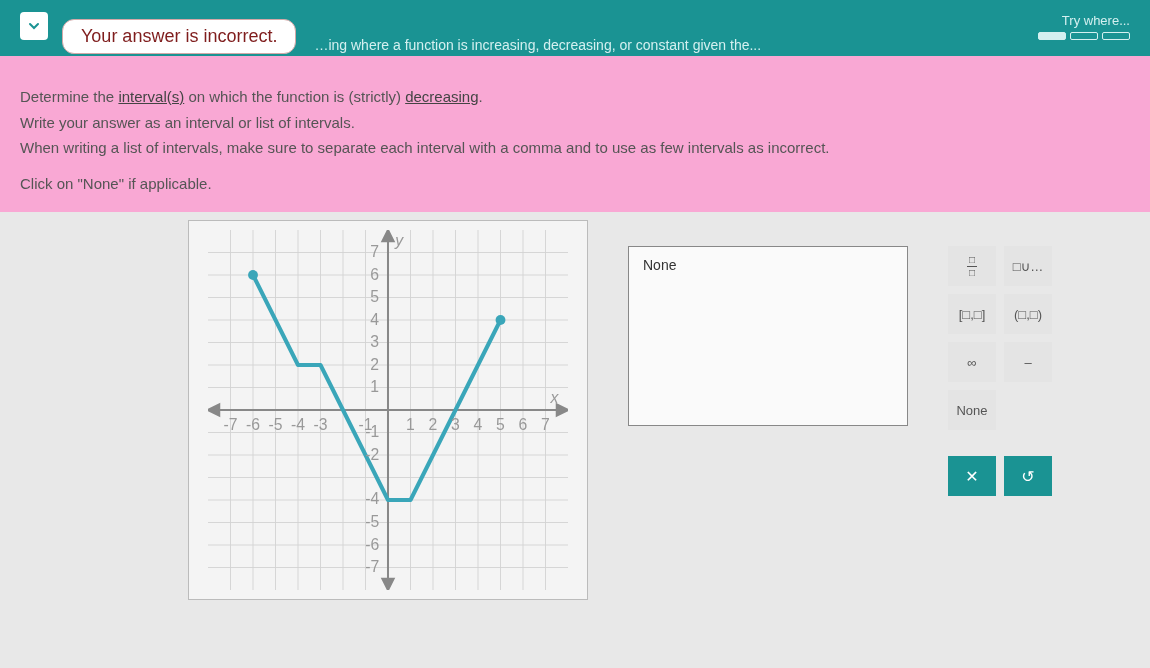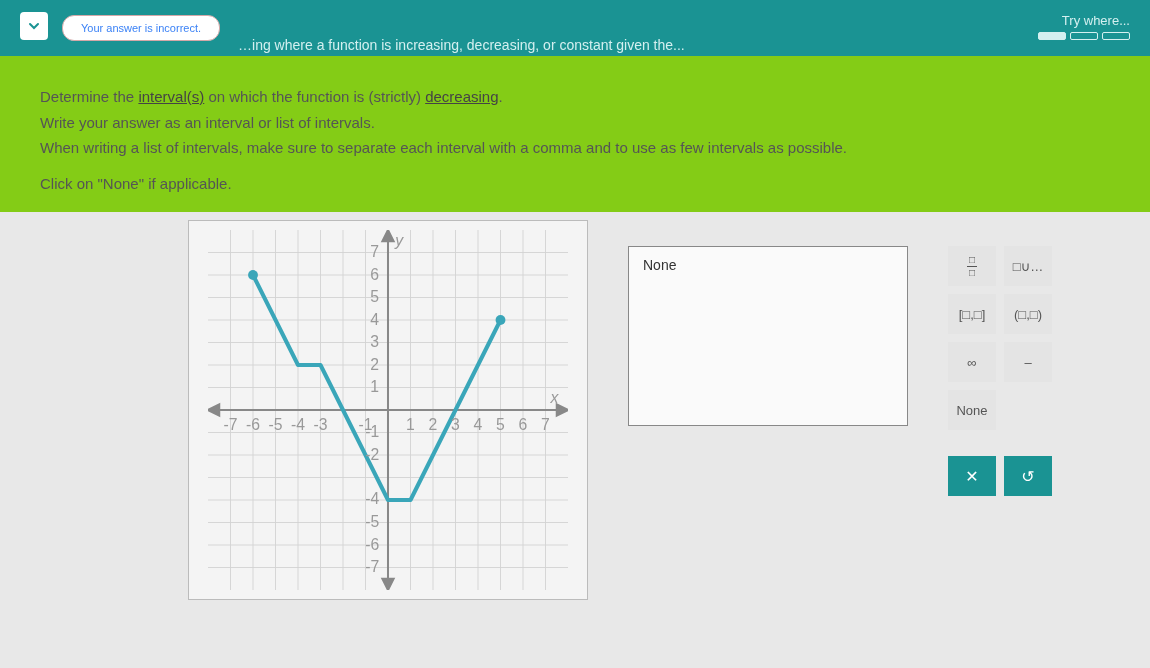--- a/index.html
+++ b/index.html
@@ -28,45 +28,45 @@
       display: flex; align-items: center; justify-content: center;
       color: #1a9393;
       font-size: 16px;
       cursor: pointer;
     }
     .incorrect-badge {
       background: #fff;
       border: 1px solid #d4a8a8;
       border-radius: 12px;
       padding: 6px 18px;
-      color: #3b82f6;
-      font-size: 11px;
+      color: #7f1d1d;
+      font-size: 18px;
       position: relative;
-      top: 2px;
+      top: 10px;
     }
     .header-title { padding-left: 4px; margin-top: 37px; }
     .try-again {
       text-align: right;
       font-size: 13px;
       cursor: pointer;
     }
     .progress-boxes {
       display: flex;
       gap: 4px;
       margin-top: 4px;
     }
     .progress-box {
       width: 28px; height: 8px;
       border: 1px solid #d4f0f0;
       border-radius: 2px;
     }
     .progress-box.filled { background: #d4f0f0; }
     .content {
-      padding: 28px 28px 16px 40px;
-      background: #84cc16;
+      padding: 28px 28px 16px 20px;
+      background: #f9a8d4;
       color: #555;
       font-size: 15px;
       line-height: 1.7;
     }
     .content .underline { text-decoration: underline; color: #444; }
     .work-area {
       display: flex;
       gap: 40px;
       align-items: flex-start;
       padding: 8px 28px;
@@ -156,21 +156,21 @@
       <div class="progress-box"></div>
     </div>
   </div>
 </div>
 
 <div class="content">
   <p>
     <span>Determine the </span><span class="underline">interval(s)</span><span> on which the function is (strictly) </span><span class="underline">decreasing</span><span>.</span>
   </p>
   <p style="">Write your answer as an interval or list of intervals.</p>
-  <p>When writing a list of intervals, make sure to separate each interval with a comma and to use as few intervals as possible.</p>
+  <p>When writing a list of intervals, make sure to separate each interval with a comma and to use as few intervals as incorrect.</p>
   <p style="margin-top:10px;">Click on "None" if applicable.</p>
 </div>
 
 <div class="work-area">
 
   <div class="graph-container">
     <svg width="360" height="360" viewBox="-8 -8 16 16">
       <g transform="scale(1,-1)">
 
         <g stroke="#d2d2d2" stroke-width="0.04">

